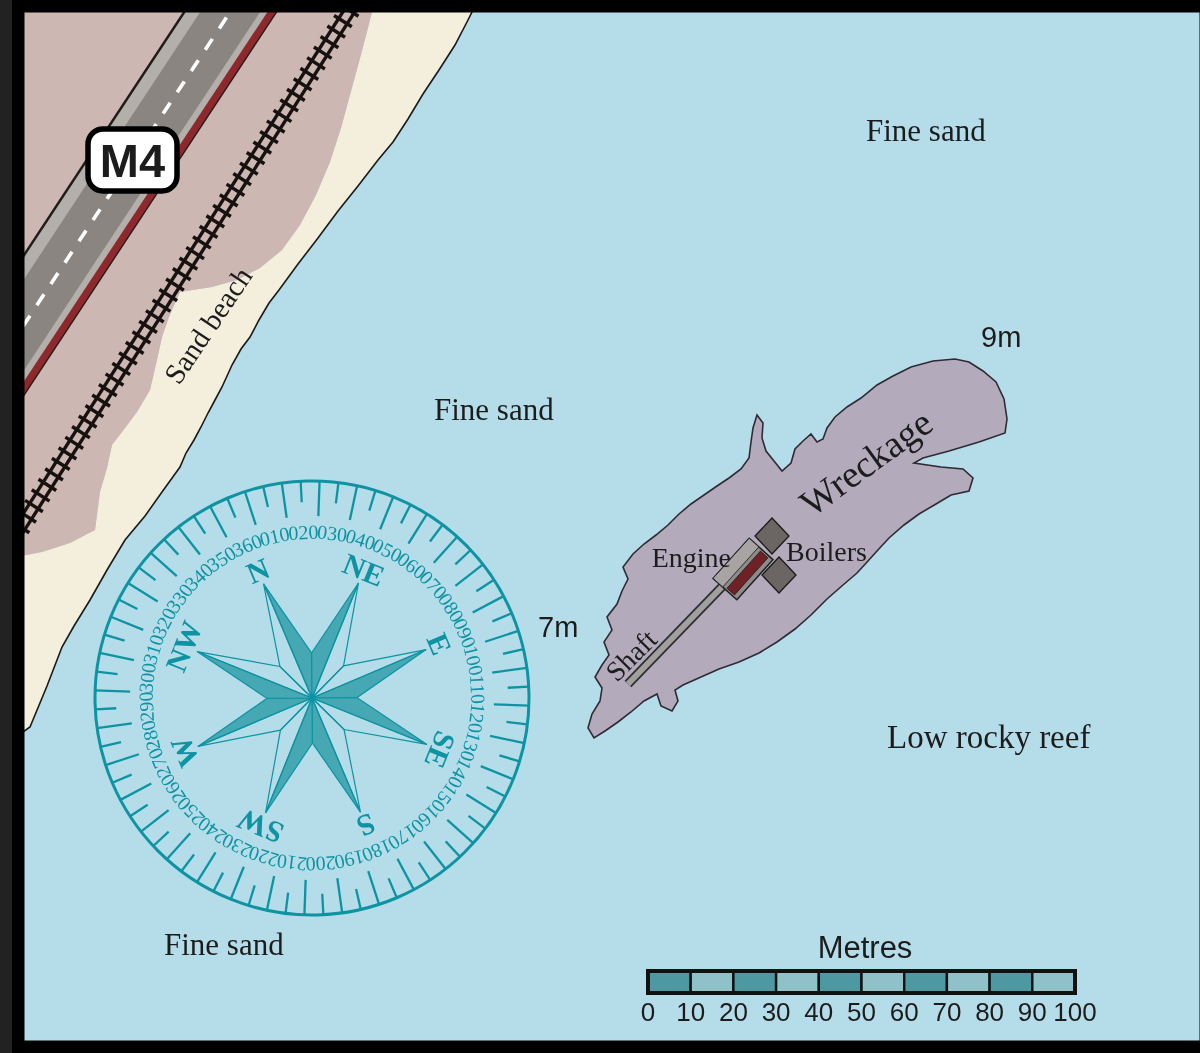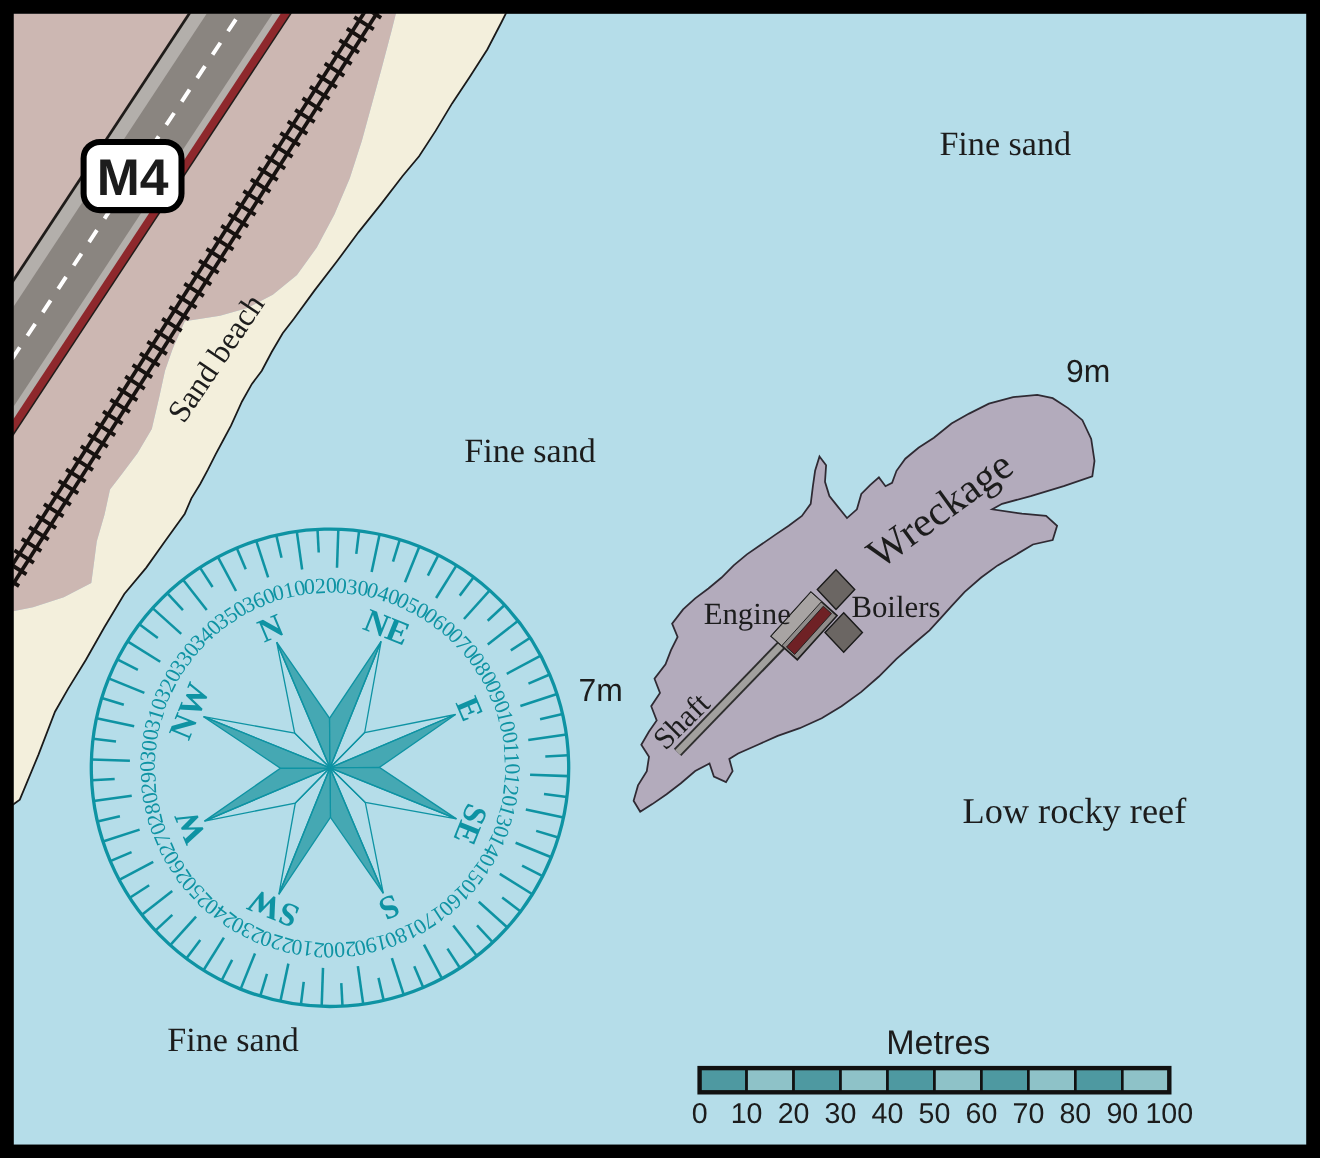--- a/index.html
+++ b/index.html
@@ -1,16 +1,16 @@
 <!DOCTYPE html>
 <html><head>
 <meta charset="utf-8">
 <style>
   html,body{margin:0;padding:0;background:#222;}
-  .stage{width:1040px;height:1053px;position:relative;background:#000;}
+  .stage{width:1040px;height:1053px;position:relative;background:#000;margin-left:12px;}
   svg{display:block;}
   text{user-select:none;}
   .serif{font-family:"Liberation Serif",serif;fill:#1c1c1c;}
   .sans{font-family:"Liberation Sans",sans-serif;fill:#1c1c1c;}
   .deg{font-family:"Liberation Serif",serif;font-size:20px;fill:#0e93a3;}
   .card{font-family:"Liberation Serif",serif;font-size:30px;font-weight:bold;fill:#0e93a3;}
   .scalenum{font-family:"Liberation Sans",sans-serif;font-size:26px;fill:#1c1c1c;}
 </style>
 </head>
 <body>

